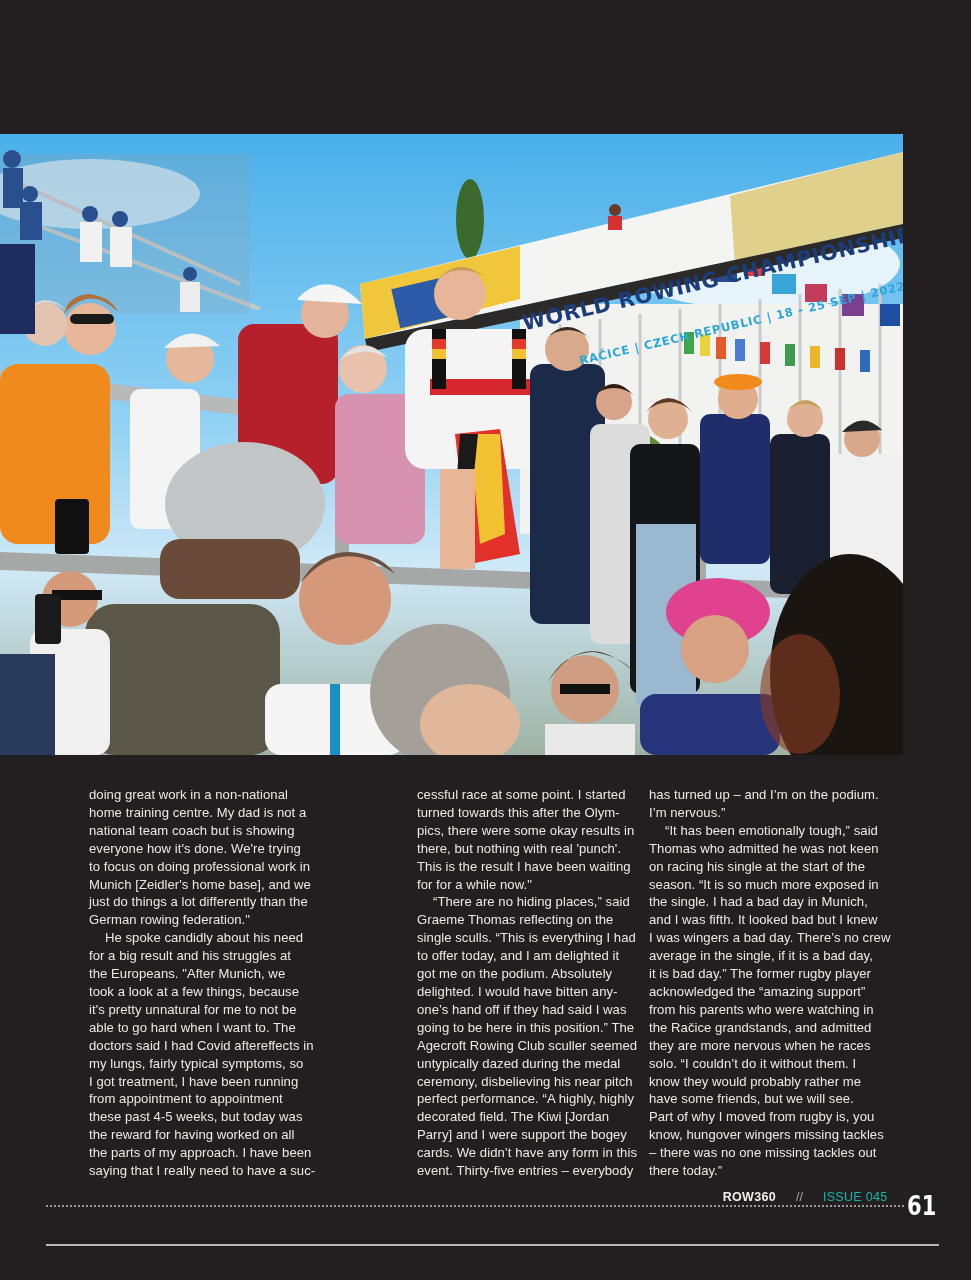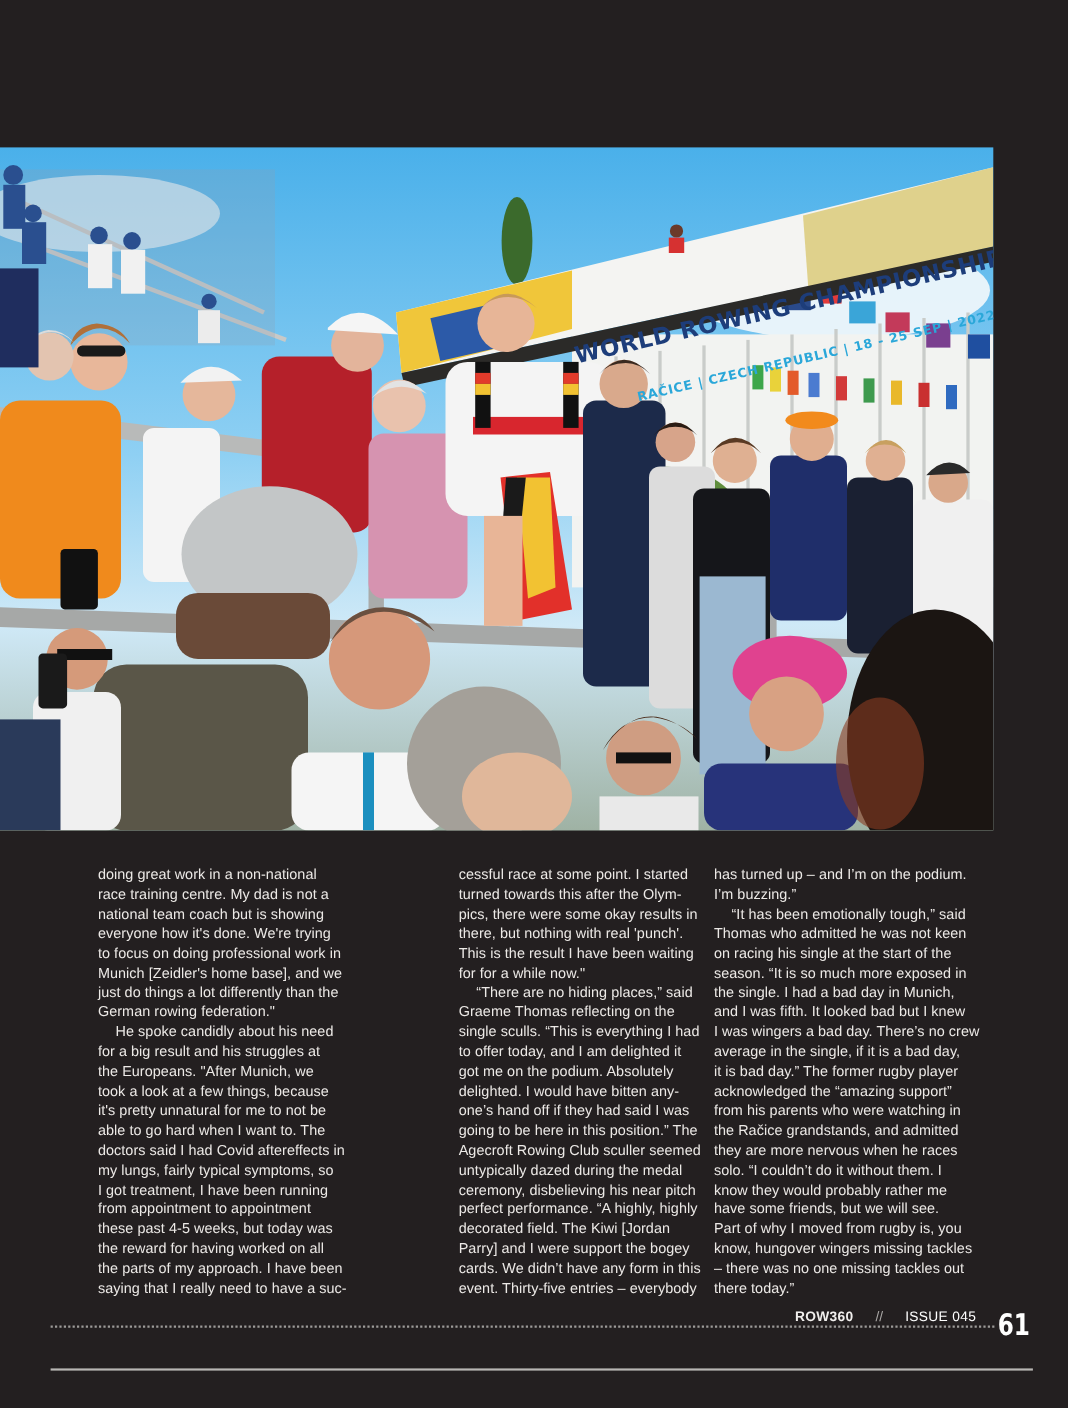--- a/index.html
+++ b/index.html
@@ -41,21 +41,21 @@
   }
   .rule-solid {
     position: absolute; left: 46px; top: 1244px; width: 893px; height: 2px; background: #b8b6b4;
   }
   .footer {
     position: absolute; right: 32px; top: 1190px; height: 34px;
     display: flex; align-items: flex-start; gap: 20px;
   }
   .brand { font-weight: bold; font-size: 12.5px; color: #f1efed; letter-spacing: 0.3px; margin-bottom: 9px; }
   .sep { font-size: 12.5px; color: #a9a7a5; margin-bottom: 9px; }
-  .issue { font-size: 12.5px; color: #ffffff; letter-spacing: 0.3px; margin-bottom: 22px; }
+  .issue { font-size: 12.5px; color: #14b8a6; letter-spacing: 0.3px; margin-bottom: 22px; }
   .pagenum { font-family: "DejaVu Sans", sans-serif; font-weight: bold; font-size: 27px; color: #ffffff; transform: scaleX(0.78); transform-origin: left bottom; margin-bottom: 4px; margin-right: -6px; }
 </style>
 </head>
 <body>
 
 <div class="photo">
   <svg viewBox="0 0 903 621">
 
     <ellipse cx="90" cy="60" rx="110" ry="35" fill="#e9f5fb" opacity="0.7"></ellipse>
     <ellipse cx="760" cy="130" rx="140" ry="45" fill="#f4f8fb" opacity="0.9"></ellipse>
@@ -216,21 +216,21 @@
     <ellipse cx="800" cy="560" rx="40" ry="60" fill="#8a3c22" opacity="0.6"></ellipse>
   </svg>
   <div class="banner-text">WORLD ROWING CHAMPIONSHIPS</div>
   <div class="banner-sub">RAČICE | CZECH REPUBLIC | 18 - 25 SEP | 2022</div>
 </div>
 
 <div class="columns">
   <div class="col col1">
       <p>
         <span class="line">doing great work in a non-national</span>
-        <span class="line">race training centre. My dad is not a</span>
+        <span class="line">home training centre. My dad is not a</span>
         <span class="line">national team coach but is showing</span>
         <span class="line">everyone how it's done. We're trying</span>
         <span class="line">to focus on doing professional work in</span>
         <span class="line">Munich [Zeidler's home base], and we</span>
         <span class="line">just do things a lot differently than the</span>
         <span class="line">German rowing federation."</span>
       </p>
       <p>
         <span class="line" style="text-indent: 16px;">He spoke candidly about his need</span>
         <span class="line">for a big result and his struggles at</span>
@@ -272,21 +272,21 @@
         <span class="line">perfect performance. “A highly, highly</span>
         <span class="line">decorated field. The Kiwi [Jordan</span>
         <span class="line">Parry] and I were support the bogey</span>
         <span class="line">cards. We didn’t have any form in this</span>
         <span class="line">event. Thirty-five entries – everybody</span>
       </p>
     </div>
   <div class="col col3">
       <p>
         <span class="line">has turned up – and I’m on the podium.</span>
-        <span class="line">I’m buzzing.”</span>
+        <span class="line">I’m nervous.”</span>
       </p>
       <p>
         <span class="line" style="text-indent: 16px;">“It has been emotionally tough,” said</span>
         <span class="line">Thomas who admitted he was not keen</span>
         <span class="line">on racing his single at the start of the</span>
         <span class="line">season. “It is so much more exposed in</span>
         <span class="line">the single. I had a bad day in Munich,</span>
         <span class="line">and I was fifth. It looked bad but I knew</span>
         <span class="line">I was wingers a bad day. There’s no crew</span>
         <span class="line">average in the single, if it is a bad day,</span>

